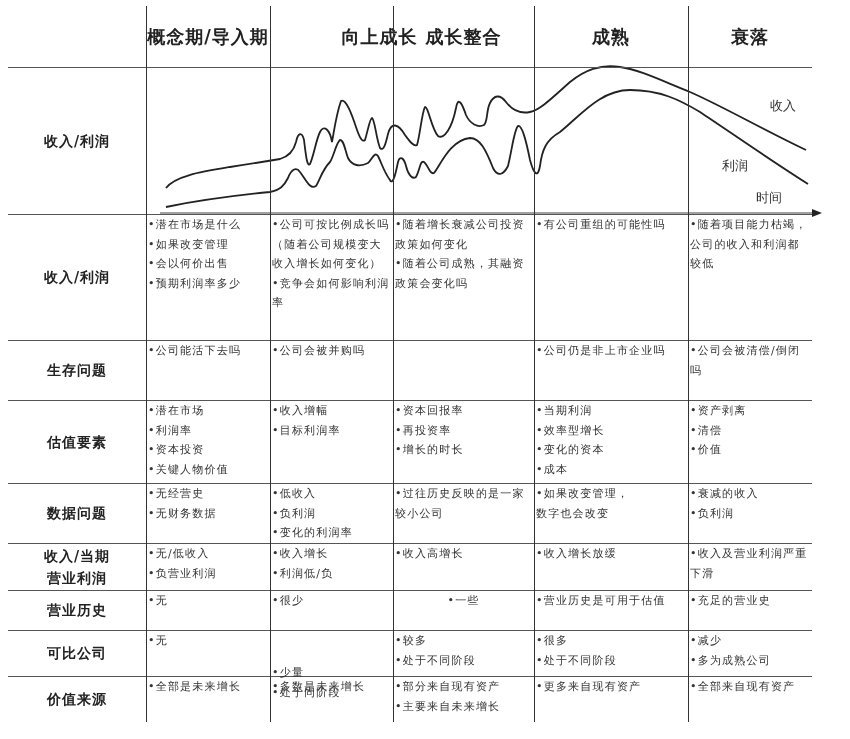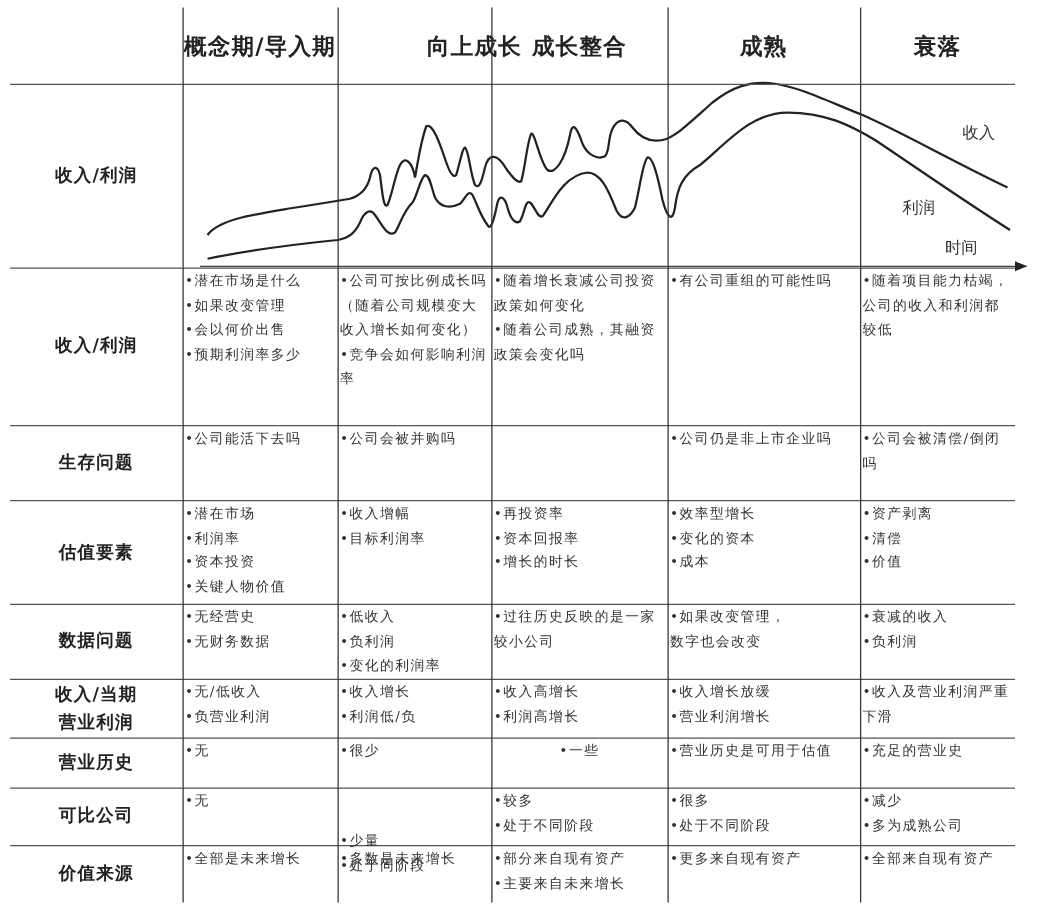--- a/index.html
+++ b/index.html
@@ -125,25 +125,26 @@
       <div>•潜在市场</div>
       <div>•利润率</div>
       <div>•资本投资</div>
       <div>•关键人物价值</div>
     </div>
     <div class="cell" style="left: 270px; top: 400px; width: 123px; height: 83px;">
       <div>•收入增幅</div>
       <div>•目标利润率</div>
     </div>
     <div class="cell" style="left: 393px; top: 400px; width: 141px; height: 83px;">
+      <div>•资本回报率</div>
       <div>•再投资率</div>
-      <div>•资本回报率</div>
       <div>•增长的时长</div>
     </div>
     <div class="cell" style="left: 534px; top: 400px; width: 154px; height: 83px;">
+      <div>•当期利润</div>
       <div>•效率型增长</div>
       <div>•变化的资本</div>
       <div>•成本</div>
     </div>
     <div class="cell" style="left: 688px; top: 400px; width: 124px; height: 83px;">
       <div>•资产剥离</div>
       <div>•清偿</div>
       <div>•价值</div>
     </div>
     <div class="cell" style="left: 146px; top: 483px; width: 124px; height: 60px;">
@@ -169,25 +170,23 @@
     <div class="cell" style="left: 146px; top: 543px; width: 124px; height: 47px;">
       <div>•无/低收入</div>
       <div>•负营业利润</div>
     </div>
     <div class="cell" style="left: 270px; top: 543px; width: 123px; height: 47px;">
       <div>•收入增长</div>
       <div>•利润低/负</div>
     </div>
     <div class="cell" style="left: 393px; top: 543px; width: 141px; height: 47px;">
       <div>•收入高增长</div>
-      <div>•利润高增长</div>
     </div>
     <div class="cell" style="left: 534px; top: 543px; width: 154px; height: 47px;">
       <div>•收入增长放缓</div>
-      <div>•营业利润增长</div>
     </div>
     <div class="cell" style="left: 688px; top: 543px; width: 124px; height: 47px;">
       <div>•收入及营业利润严重下滑</div>
     </div>
     <div class="cell" style="left: 146px; top: 590px; width: 124px; height: 40px;">
       <div>•无</div>
     </div>
     <div class="cell" style="left: 270px; top: 590px; width: 123px; height: 40px;">
       <div>•很少</div>
     </div>

